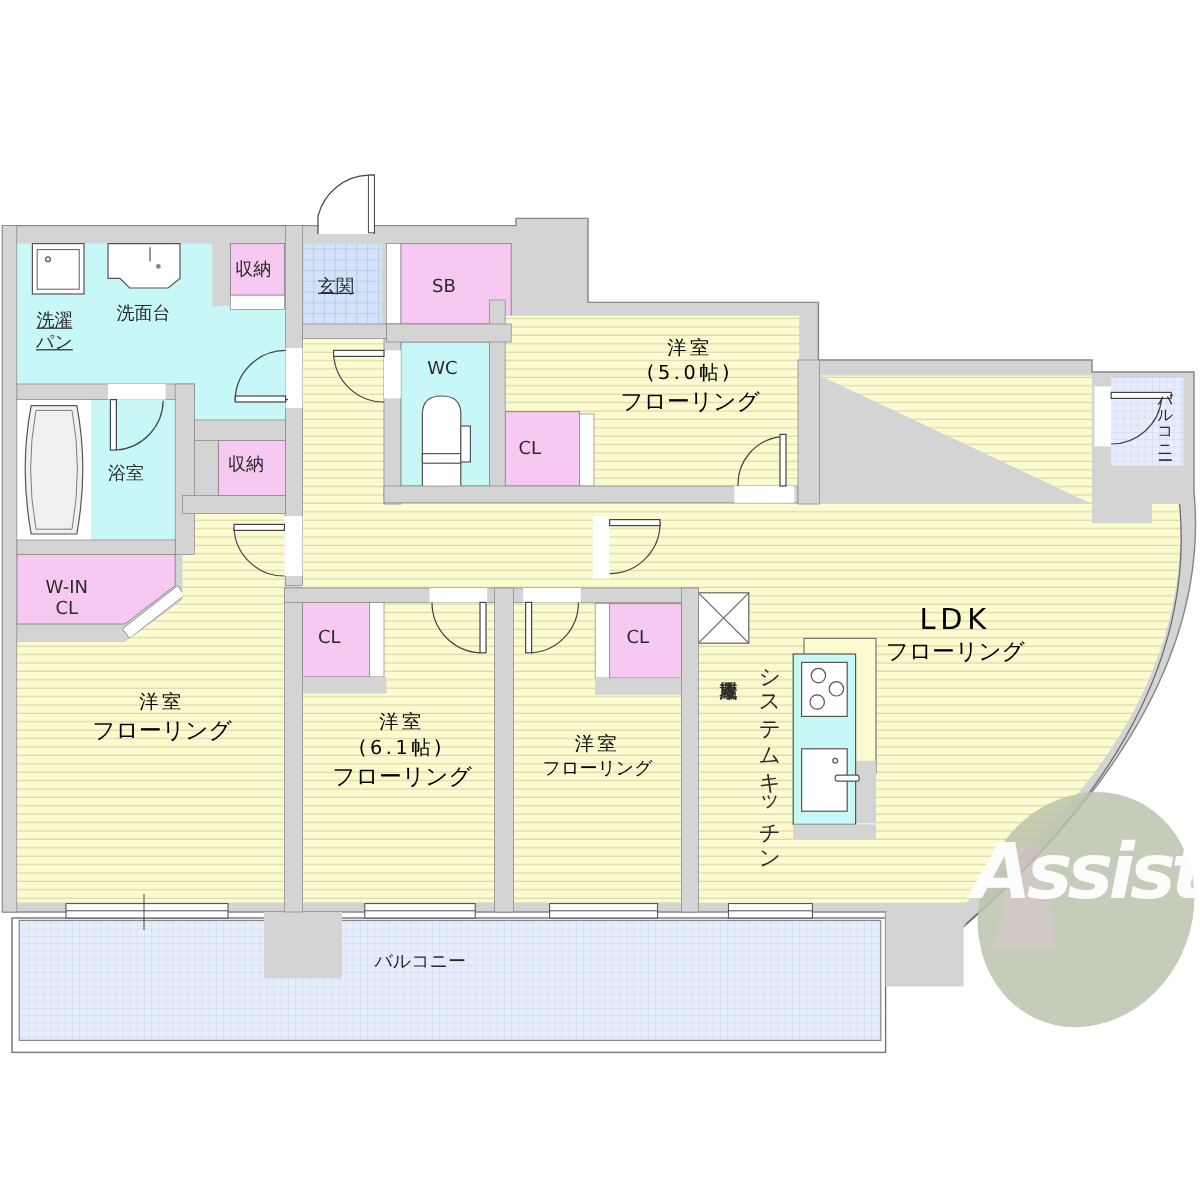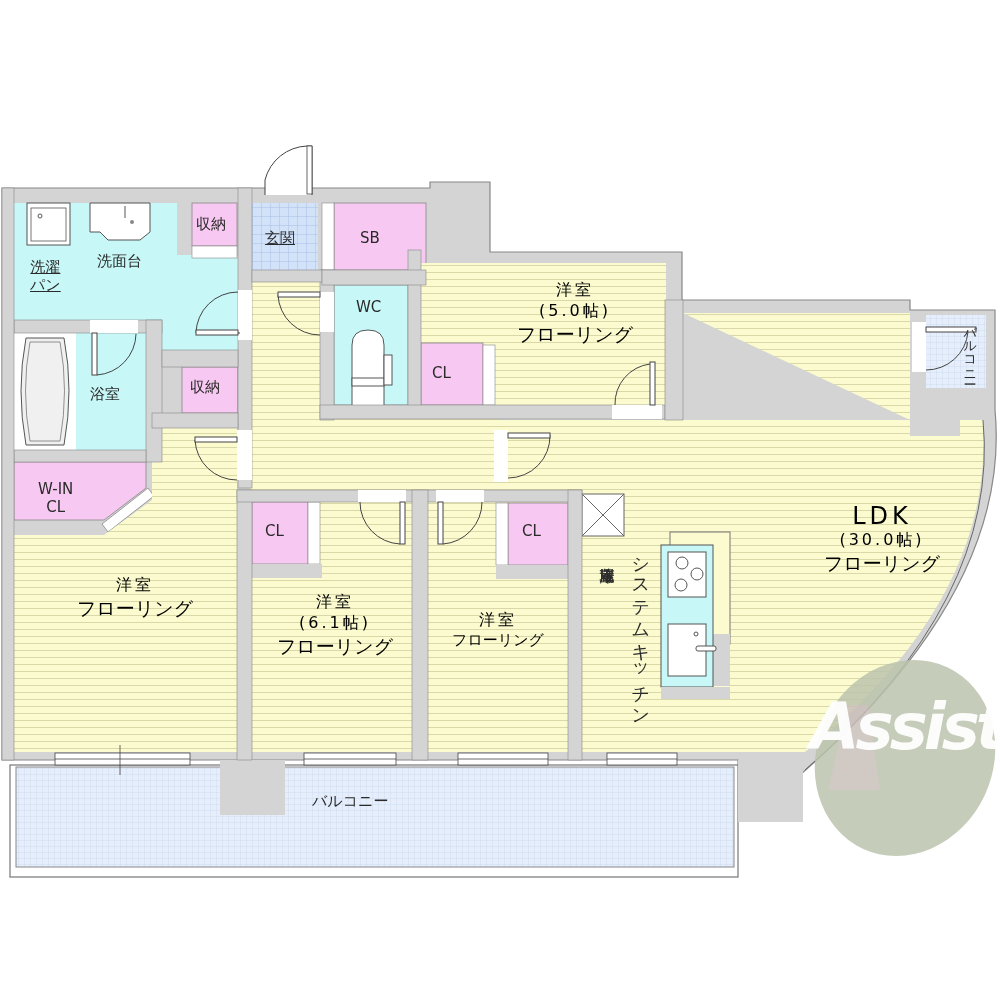--- a/index.html
+++ b/index.html
@@ -262,22 +262,21 @@
 
 <div class="room-block" style="left:428px;top:610px;width:140px;">
   <span class="name lbl-l">洋室</span>
   <span class="floor lbl-s">フローリング</span>
 </div>
 <div class="lbl lbl-s" style="left:522px;top:522px;">CL</div>
 
 <div class="lbl vert-s" style="left:598px;top:556px;">冷蔵庫置場</div>
 <div class="lbl vert" style="left:630px;top:545px;">システムキッチン</div>
 
-<div class="room-block" style="left:782px;top:502px;width:200px;">
+<div class="room-block" style="left:696px;top:502px;width:200px;">
   <span class="name lbl-xl">LDK</span>
-  <span class="size lbl-l">(30.0帖)</span>
   <span class="floor lbl-m">フローリング</span>
 </div>
 
 <div class="lbl lbl-s" style="left:312px;top:792px;">バルコニー</div>
 <div class="lbl vert-s" style="left:962px;top:318px;font-size:13px;">バルコニー</div>
 
 <div class="logo">Assist</div>
 
 </body></html>

